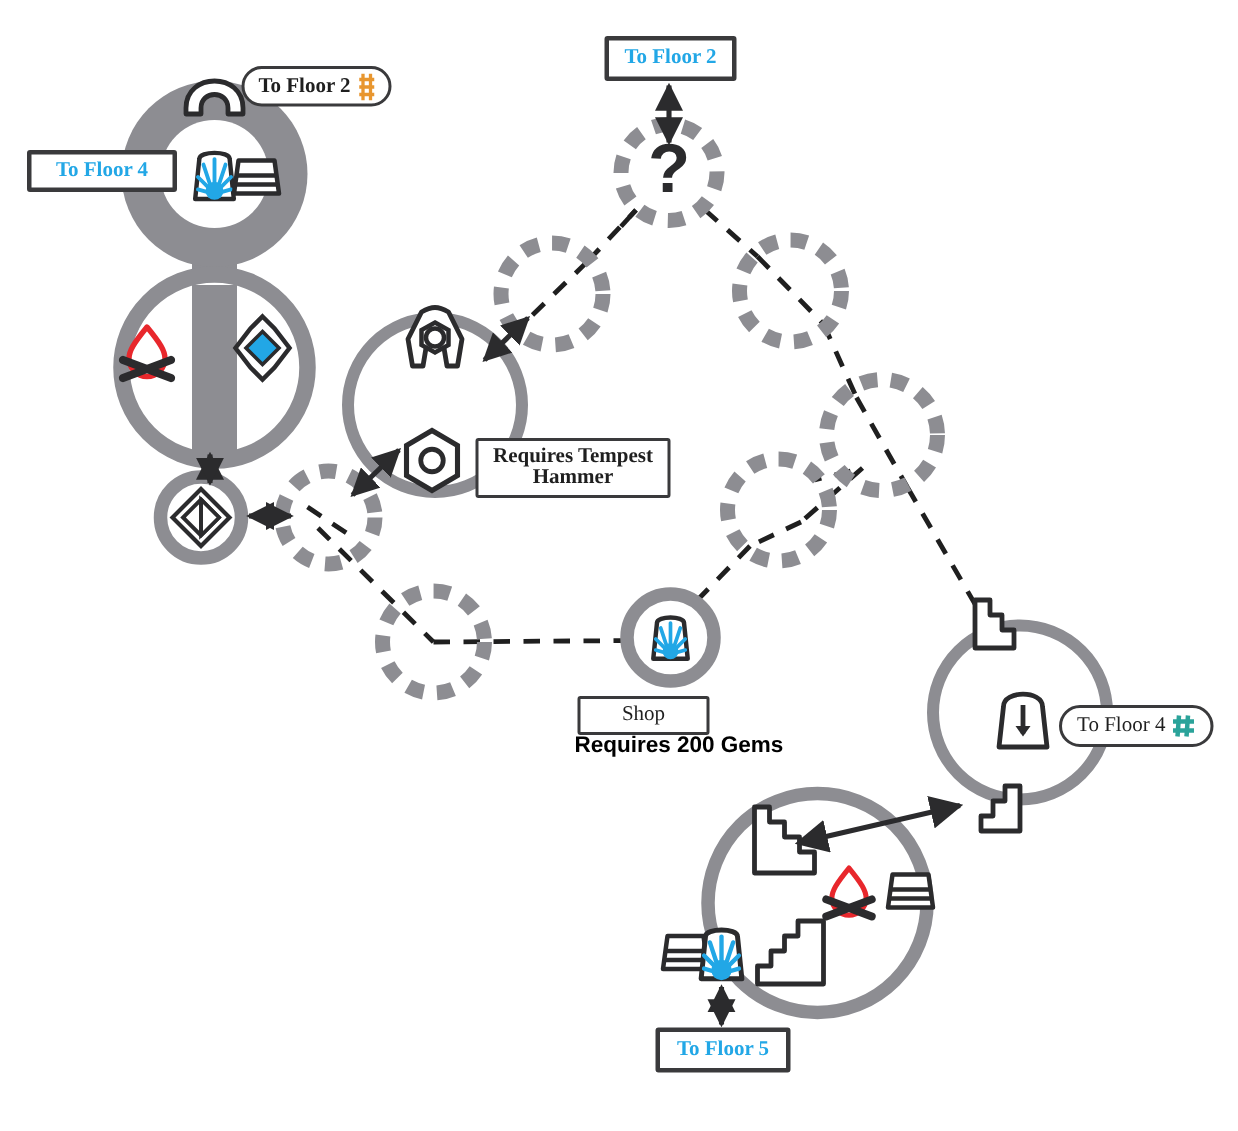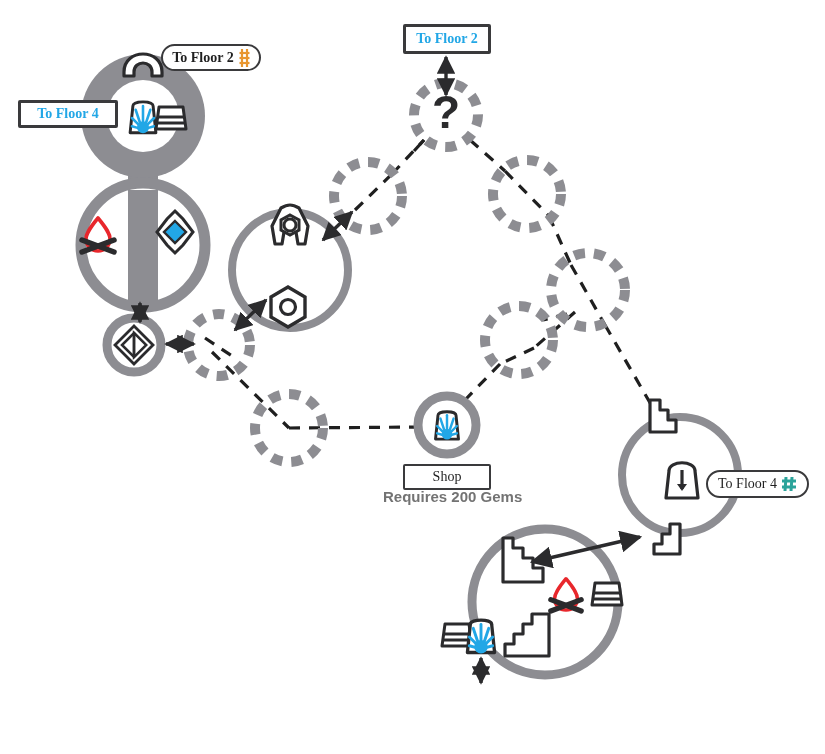--- a/index.html
+++ b/index.html
@@ -8,21 +8,21 @@
   svg#map{position:absolute;left:0;top:0;width:825px;height:754px;}
 
   .lbl{position:absolute;background:#ffffff;border:3px solid #3a3a3c;
        display:flex;align-items:center;justify-content:center;
        font-weight:bold;box-sizing:border-box;white-space:nowrap;}
   .lbl.rect{border-radius:2px;}
   .lbl.pill{border-radius:999px;border-width:2px;}
   .lbl .txt{line-height:1;font-family:Liberation Serif, serif;}
   .blue{color:#22a7e6;}
   .dark{color:#1f1f1f;}
-  .plain{position:absolute;font-weight:bold;color:#737373;white-space:nowrap;}
+  .plain{position:absolute;font-weight:bold;color:#000000;white-space:nowrap;}
 </style>
 </head>
 <body>
 
 <div id="stage">
 
 <svg id="map" viewBox="0 0 825 754">
   <defs>
     <marker id="ah" viewBox="0 0 10 10" refX="9" refY="5" markerWidth="5.5" markerHeight="5.5" orient="auto-start-reverse">
       <path d="M0,0 L10,5 L0,10 z" fill="#2b2b2d"></path>
@@ -250,33 +250,39 @@
 </div>
 
 <div class="lbl rect" style="left:18px;top:100px;width:100px;height:28px;">
   <span class="txt blue" style="font-size:14px;">To Floor 4</span>
 </div>
 
 <div class="lbl rect" style="left:403px;top:24px;width:88px;height:30px;">
   <span class="txt blue" style="font-size:14px;">To Floor 2</span>
 </div>
 
-
-<div class="lbl rect" style="left:403px;top:464px;width:88px;height:26px;border-width:2px;">
+<div class="lbl rect" style="left:317px;top:292px;width:130px;height:40px;border-width:2px;line-height:1.15;text-align:center;">
+  <span class="txt dark" style="font-size:14px;white-space:normal;">Requires Tempest Hammer</span>
+</div>
+
+<div class="lbl rect" style="left:385px;top:464px;width:88px;height:26px;border-width:2px;">
   <span class="txt dark" style="font-size:14px;font-weight:normal;">Shop</span>
 </div>
 
 <div class="lbl pill" style="left:706px;top:470px;width:103px;height:28px;">
   <span class="txt dark" style="font-size:14px;font-weight:normal;">To Floor 4</span>
   <span style="margin-left:4px;display:inline-block;width:16px;height:16px;">
     <svg viewBox="0 0 16 16" width="16" height="16">
       <line x1="5" y1="1" x2="4" y2="15" stroke="#2ba39a" stroke-width="3"></line>
       <line x1="11" y1="1" x2="10" y2="15" stroke="#2ba39a" stroke-width="3"></line>
       <line x1="1" y1="5" x2="15" y2="5" stroke="#2ba39a" stroke-width="3"></line>
       <line x1="1" y1="11" x2="15" y2="11" stroke="#2ba39a" stroke-width="3"></line>
     </svg>
   </span>
 </div>
 
+<div class="lbl rect" style="left:437px;top:685px;width:90px;height:30px;">
+  <span class="txt blue" style="font-size:14px;">To Floor 5</span>
+</div>
 
 <div class="plain" style="left:383px;top:488px;font-size:15px;">Requires 200 Gems</div>
 
 </div>
 
 </body></html>

